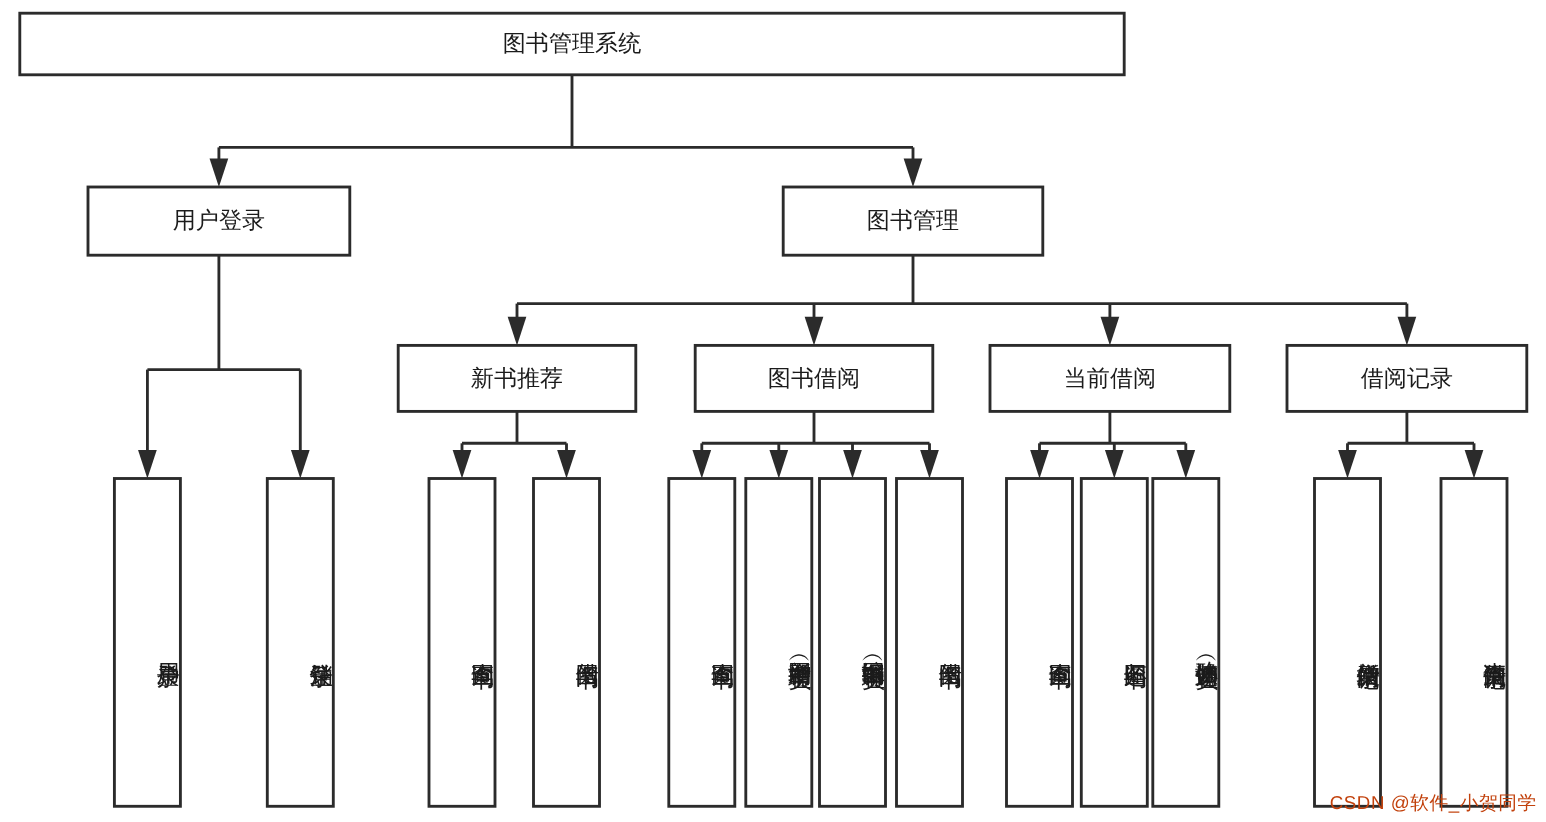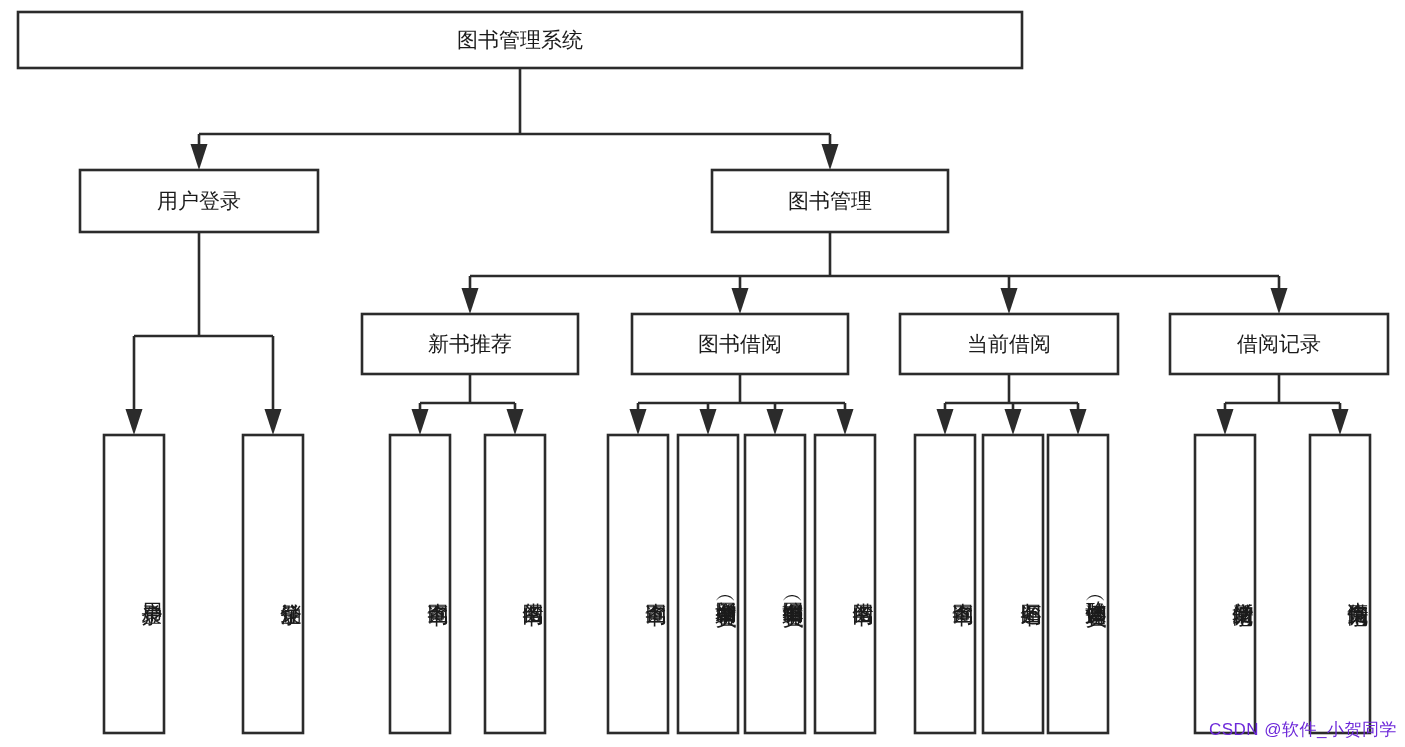--- a/index.html
+++ b/index.html
@@ -65,21 +65,21 @@
     letter-spacing: 1px;
     white-space: nowrap;
     pointer-events: none;
   }
   #watermark {
     position: absolute;
     right: 8px;
     bottom: 6px;
     font-family: "Liberation Sans", "DejaVu Sans", sans-serif;
     font-size: 17px;
-    color: #6d28d9;
+    color: #c2410c;
     letter-spacing: 0.5px;
     white-space: nowrap;
   }
 </style>
 </head>
 <body>
 
 <div id="diagram-root">
   <svg id="tree-svg" viewBox="0 0 1405 747">
     <g id="connector-layer">

